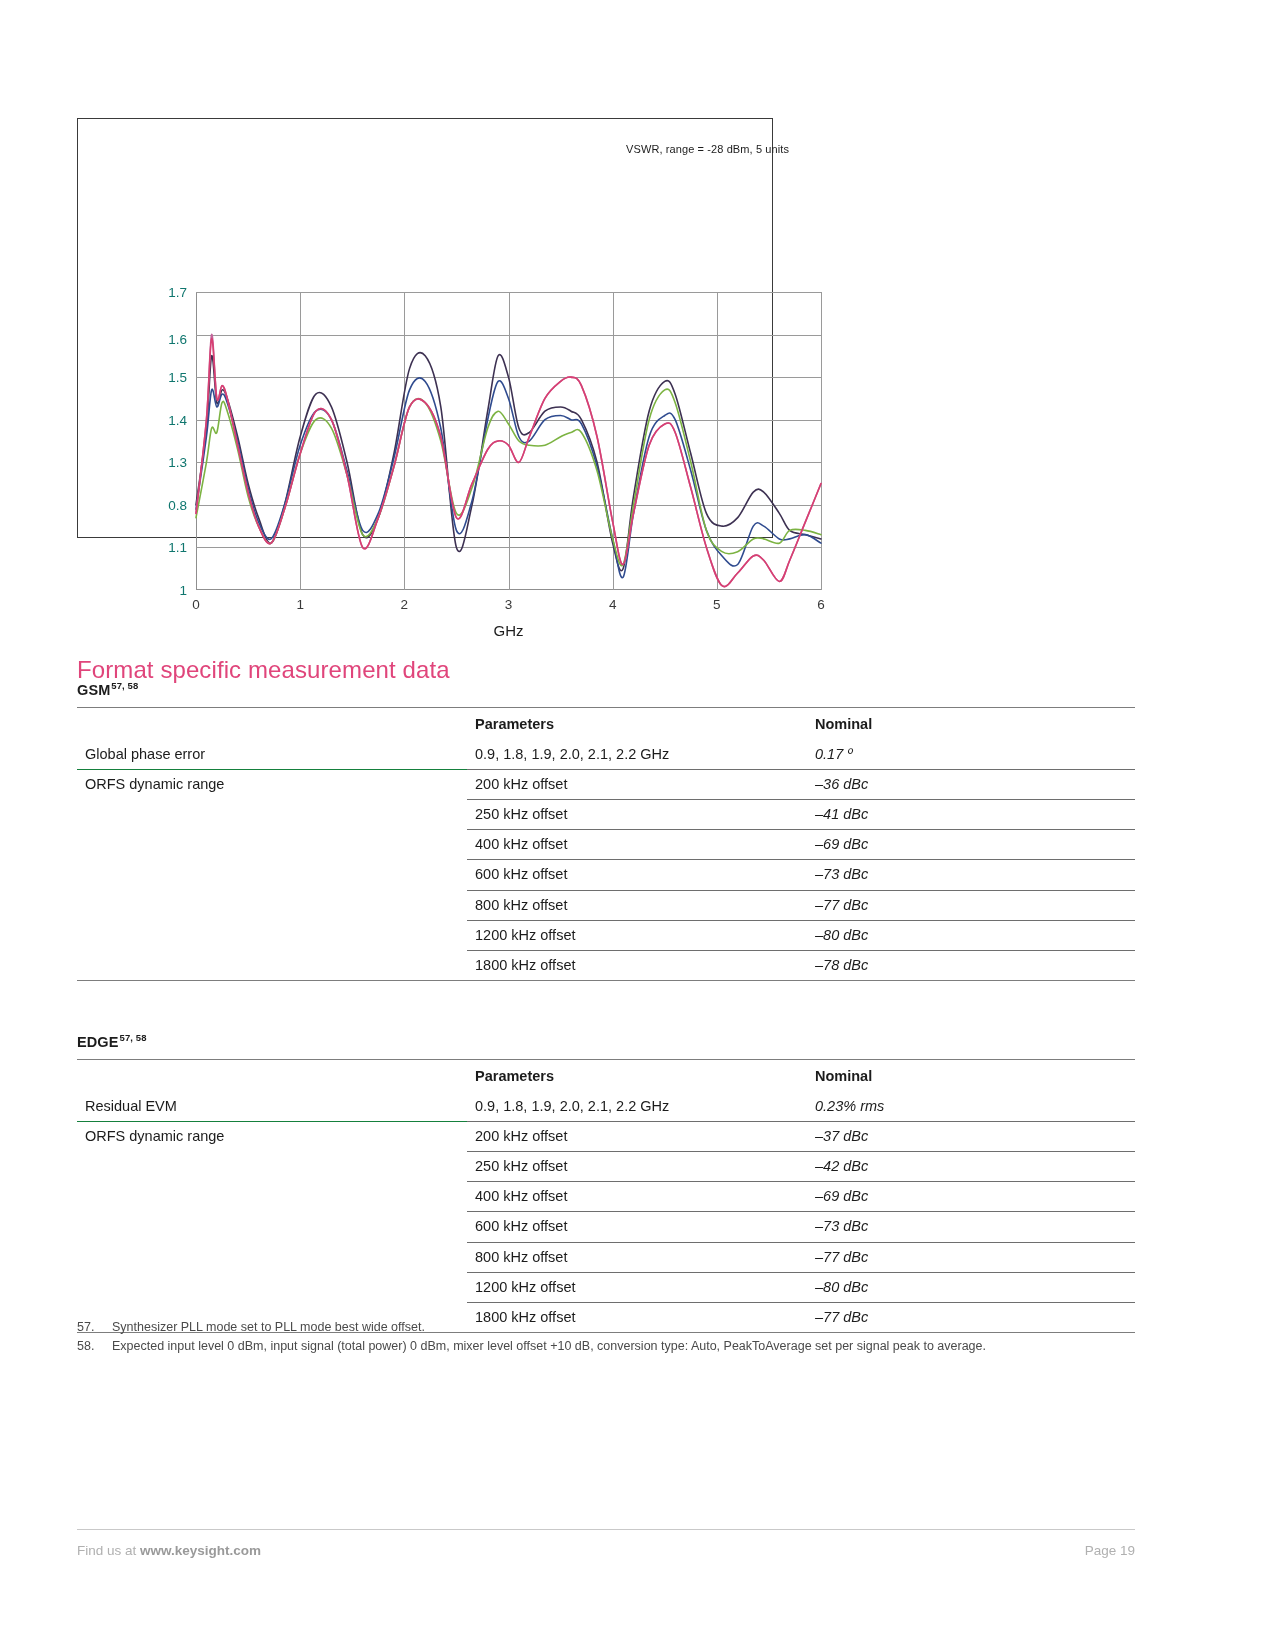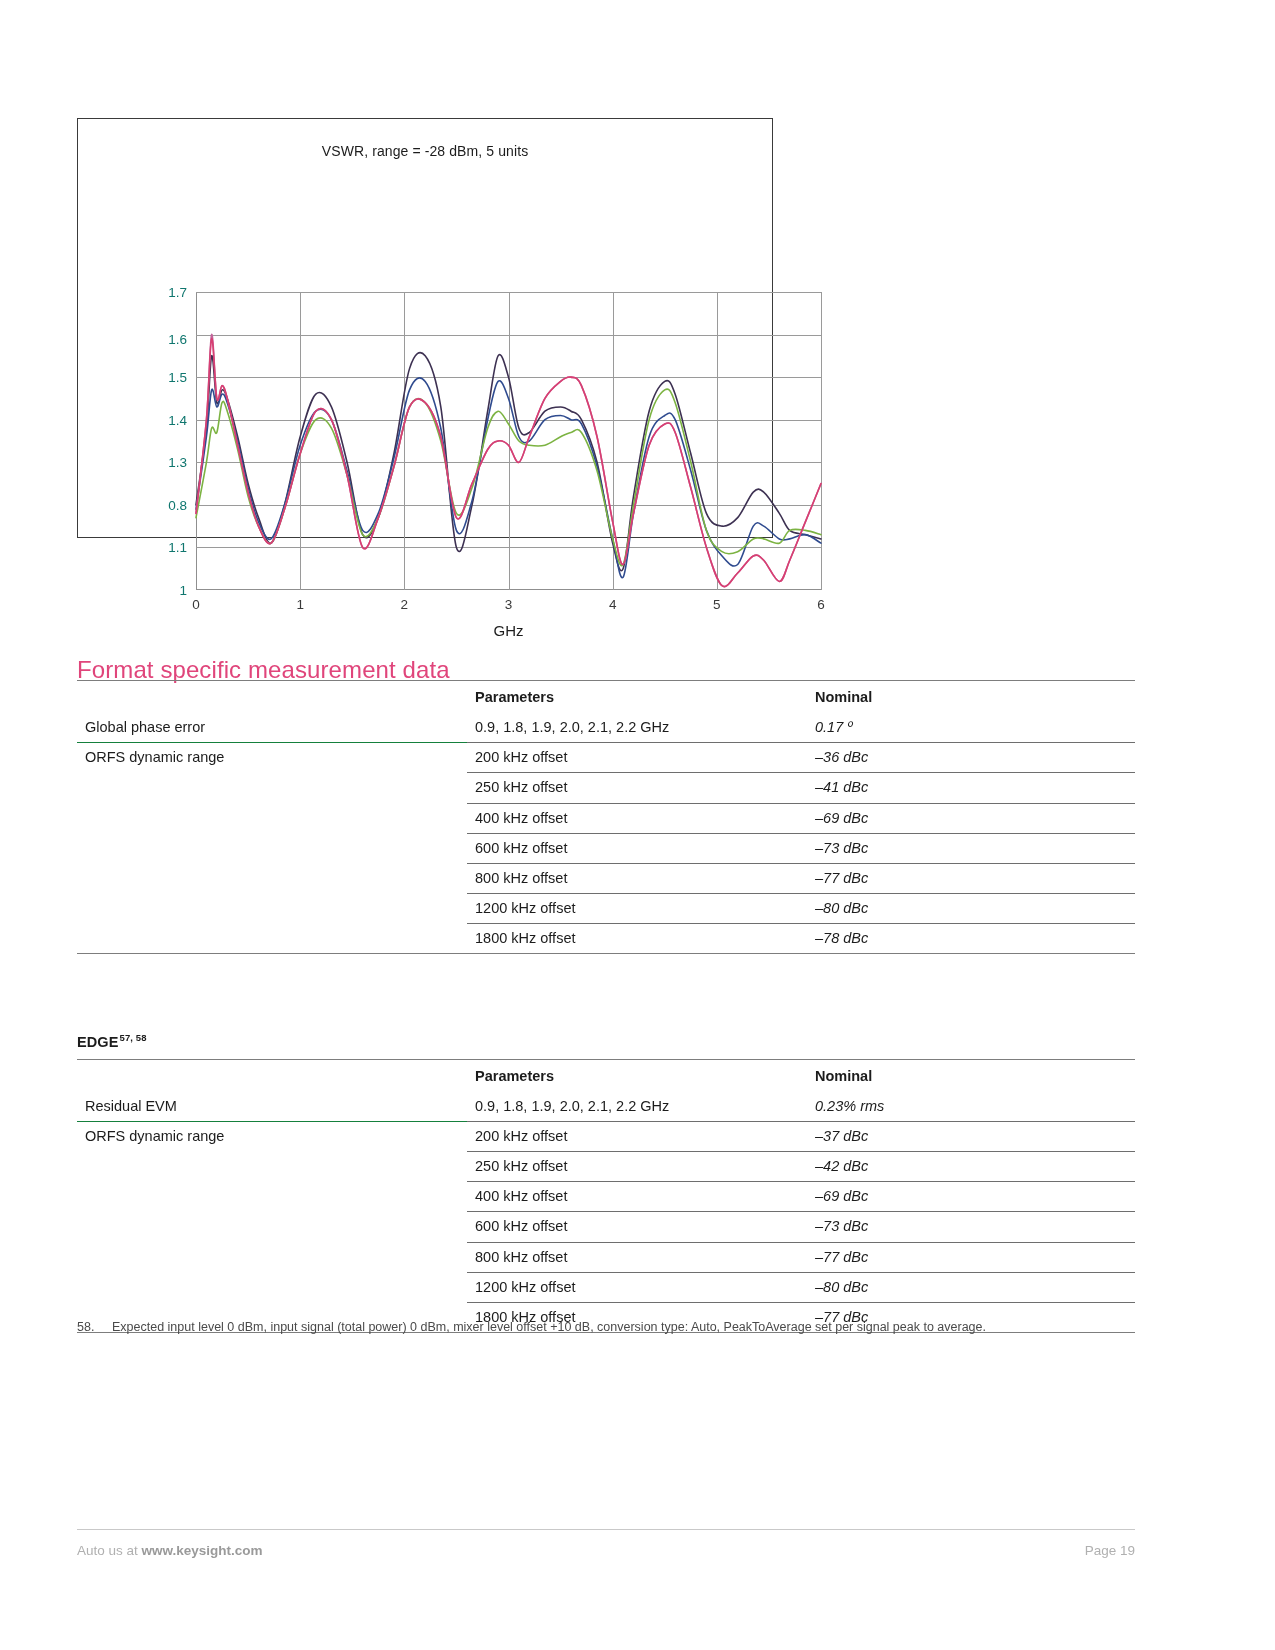--- a/index.html
+++ b/index.html
@@ -23,24 +23,24 @@
     top: 118px;
     width: 696px;
     height: 420px;
     border: 1px solid #3a3a3a;
     box-sizing: border-box;
     background: #fff;
   }
   .chart-title {
     position: absolute;
     top: 24px;
-    left: 0;
+    left: 17px;
     width: 100%;
-    text-align: center;
-    font-size: 14px;
+    text-align: right;
+    font-size: 11px;
     color: #1c1c1c;
     letter-spacing: 0.1px;
   }
   .plot-area {
     position: absolute;
     left: 118px;
     top: 173px;
     width: 625px;
     height: 298px;
   }
@@ -242,20 +242,23 @@
         <div class="xtick" style="left: 520.833px;">5</div>
         <div class="xtick" style="left: 625px;">6</div>
       </div>
     <div class="xaxis-label">GHz</div>
   </div>
 </div>
 
 <h2 class="section-heading">Format specific measurement data</h2>
 
 <div class="table-block" id="gsm-block">
+  <div class="table-label">
+    <span>GSM</span><sup>57, 58</sup>
+  </div>
   <table class="spec">
     <colgroup>
         <col class="c1">
         <col class="c2">
         <col class="c3">
       </colgroup>
     <thead>
       <tr>
         <th class="c1head"></th>
         <th>Parameters</th>
@@ -364,22 +367,26 @@
           <td class="no-rule"></td>
           <td class="rule-part">1800 kHz offset</td>
           <td class="nominal rule-part">–77 dBc</td>
         </tr>
       </tbody>
   </table>
 </div>
 
 <div class="footnotes" id="footnotes">
     <div class="footnote-row">
+      <div class="footnote-num">57.</div>
+      <div class="footnote-text">Synthesizer PLL mode set to PLL mode best wide offset.</div>
+    </div>
+    <div class="footnote-row">
       <div class="footnote-num">58.</div>
       <div class="footnote-text">Expected input level 0 dBm, input signal (total power) 0 dBm, mixer level offset +10 dB, conversion type: Auto, PeakToAverage set per signal peak to average.</div>
     </div>
   </div>
 
 <div class="footer-rule"></div>
 <div class="footer">
-  <div><span>Auto us at </span><b>www.keysight.com</b></div>
+  <div><span>Find us at </span><b>www.keysight.com</b></div>
   <div>Page 19</div>
 </div>
 
 </body></html>

